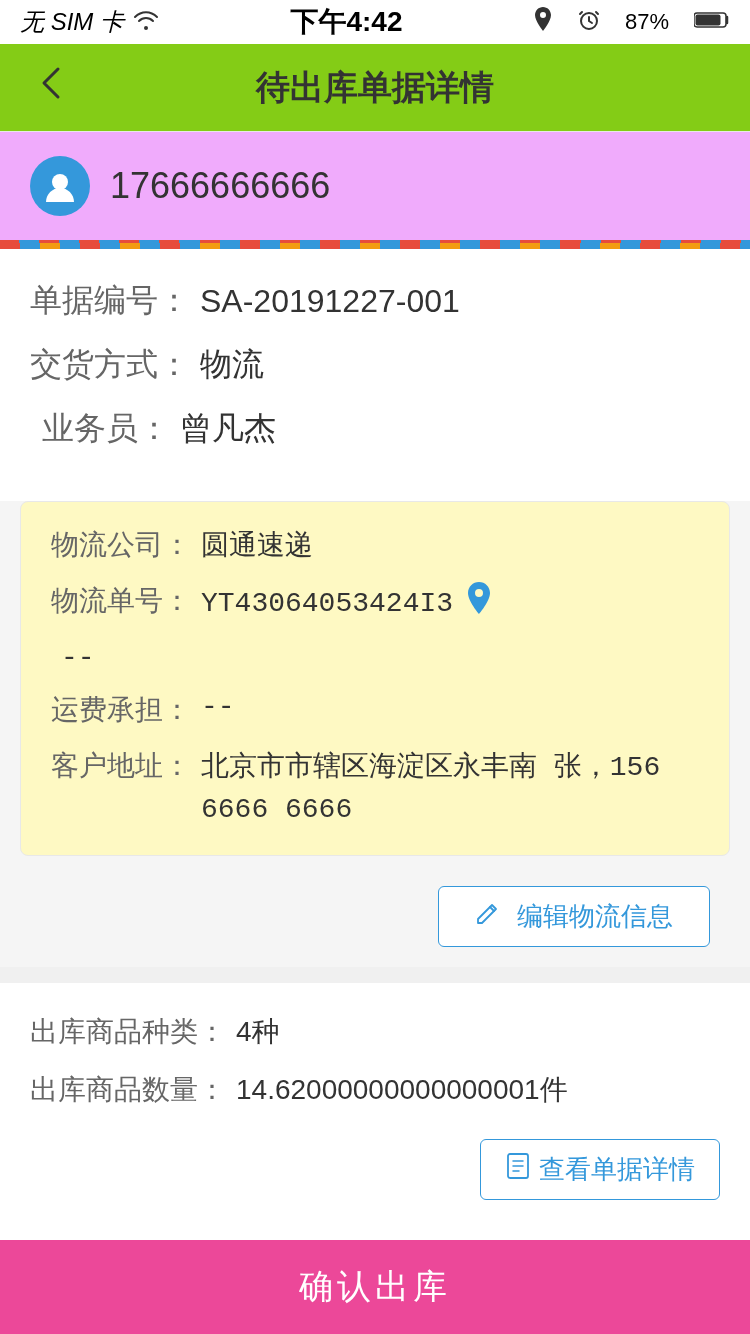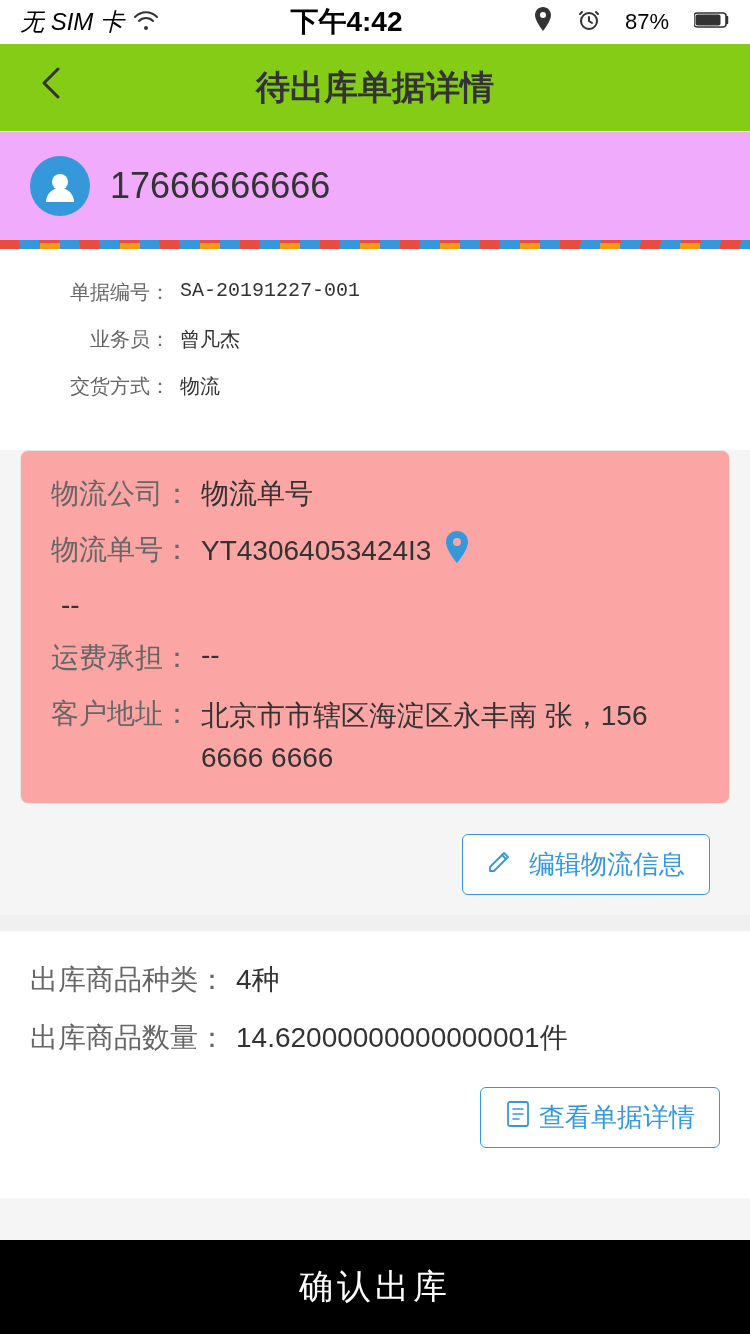--- a/index.html
+++ b/index.html
@@ -101,44 +101,44 @@
     }
 
     
     .info-section {
       background: #fff;
       padding: 30px 30px;
       margin-top: 0;
     }
     .info-row {
       display: flex;
-      align-items: flex-start;
+      align-items: center;
       margin-bottom: 20px;
-      font-size: 20px;
-      font-family: Liberation Mono, monospace;
+      font-size: 32px;
     }
     .info-label {
       color: #666;
       min-width: 140px;
       text-align: right;
       flex-shrink: 0;
     }
     .info-value {
       color: #333;
       margin-left: 10px;
       flex: 1;
     }
 
     
     .logistics-card {
-      background: #fca5a5;
+      background: #fef9c3;
       border: 1px solid #e8e8e8;
       border-radius: 8px;
       padding: 24px 30px;
       margin: 0 20px 20px 20px;
+      font-family: Liberation Mono, monospace;
     }
     .logistics-row {
       display: flex;
       align-items: flex-start;
       margin-bottom: 18px;
       font-size: 28px;
     }
     .logistics-row:last-child { margin-bottom: 0; }
     .logistics-label {
       color: #666;
@@ -154,21 +154,21 @@
       align-items: center;
       gap: 12px;
     }
 
     
     .edit-logistics-btn {
       float: right;
       margin: 10px 20px 20px 0;
       border: 1px solid #3498db;
       border-radius: 6px;
-      padding: 12px 24px;
+      padding: 12px 36px;
       color: #3498db;
       font-size: 26px;
       background: #fff;
       display: flex;
       align-items: center;
       gap: 16px;
       cursor: pointer;
     }
     .clearfix::after { content: ''; display: block; clear: both; }
 
@@ -220,21 +220,21 @@
       height: 200px;
       background: #f5f5f5;
     }
 
     
     .confirm-btn-container {
       position: fixed;
       bottom: 0;
       left: 0;
       width: 750px;
-      background: #000000;
+      background: #ec4899;
       padding: 24px 0;
       text-align: center;
       cursor: pointer;
     }
     .confirm-btn-text {
       color: #fff;
       font-size: 34px;
       font-weight: 500;
       letter-spacing: 4px;
     }
@@ -298,33 +298,33 @@
 </div>
 
 <div class="dashed-divider"></div>
 
 <div class="info-section">
   <div class="info-row">
     <span class="info-label">单据编号：</span>
     <span class="info-value">SA-20191227-001</span>
   </div>
   <div class="info-row">
+    <span class="info-label">交货方式：</span>
+    <span class="info-value">物流</span>
+  </div>
+  <div class="info-row">
     <span class="info-label">业务员：</span>
     <span class="info-value">曾凡杰</span>
   </div>
-  <div class="info-row">
-    <span class="info-label">交货方式：</span>
-    <span class="info-value">物流</span>
-  </div>
 </div>
 
 <div class="logistics-card">
   <div class="logistics-row">
     <span class="logistics-label">物流公司：</span>
-    <span class="logistics-value">物流单号</span>
+    <span class="logistics-value">圆通速递</span>
   </div>
   <div class="logistics-row">
     <span class="logistics-label">物流单号：</span>
     <span class="logistics-value">
       <span>YT43064053424I3</span>
       <span style="color:#3498db; font-size:32px;">
         <svg width="28" height="32" viewBox="0 0 28 32" fill="#3498db">
           <path d="M14 0C7.9 0 3 4.9 3 11c0 8.3 11 21 11 21s11-12.7 11-21C25 4.9 20.1 0 14 0zm0 15a4 4 0 1 1 0-8 4 4 0 0 1 0 8z"></path>
         </svg>
       </span>

